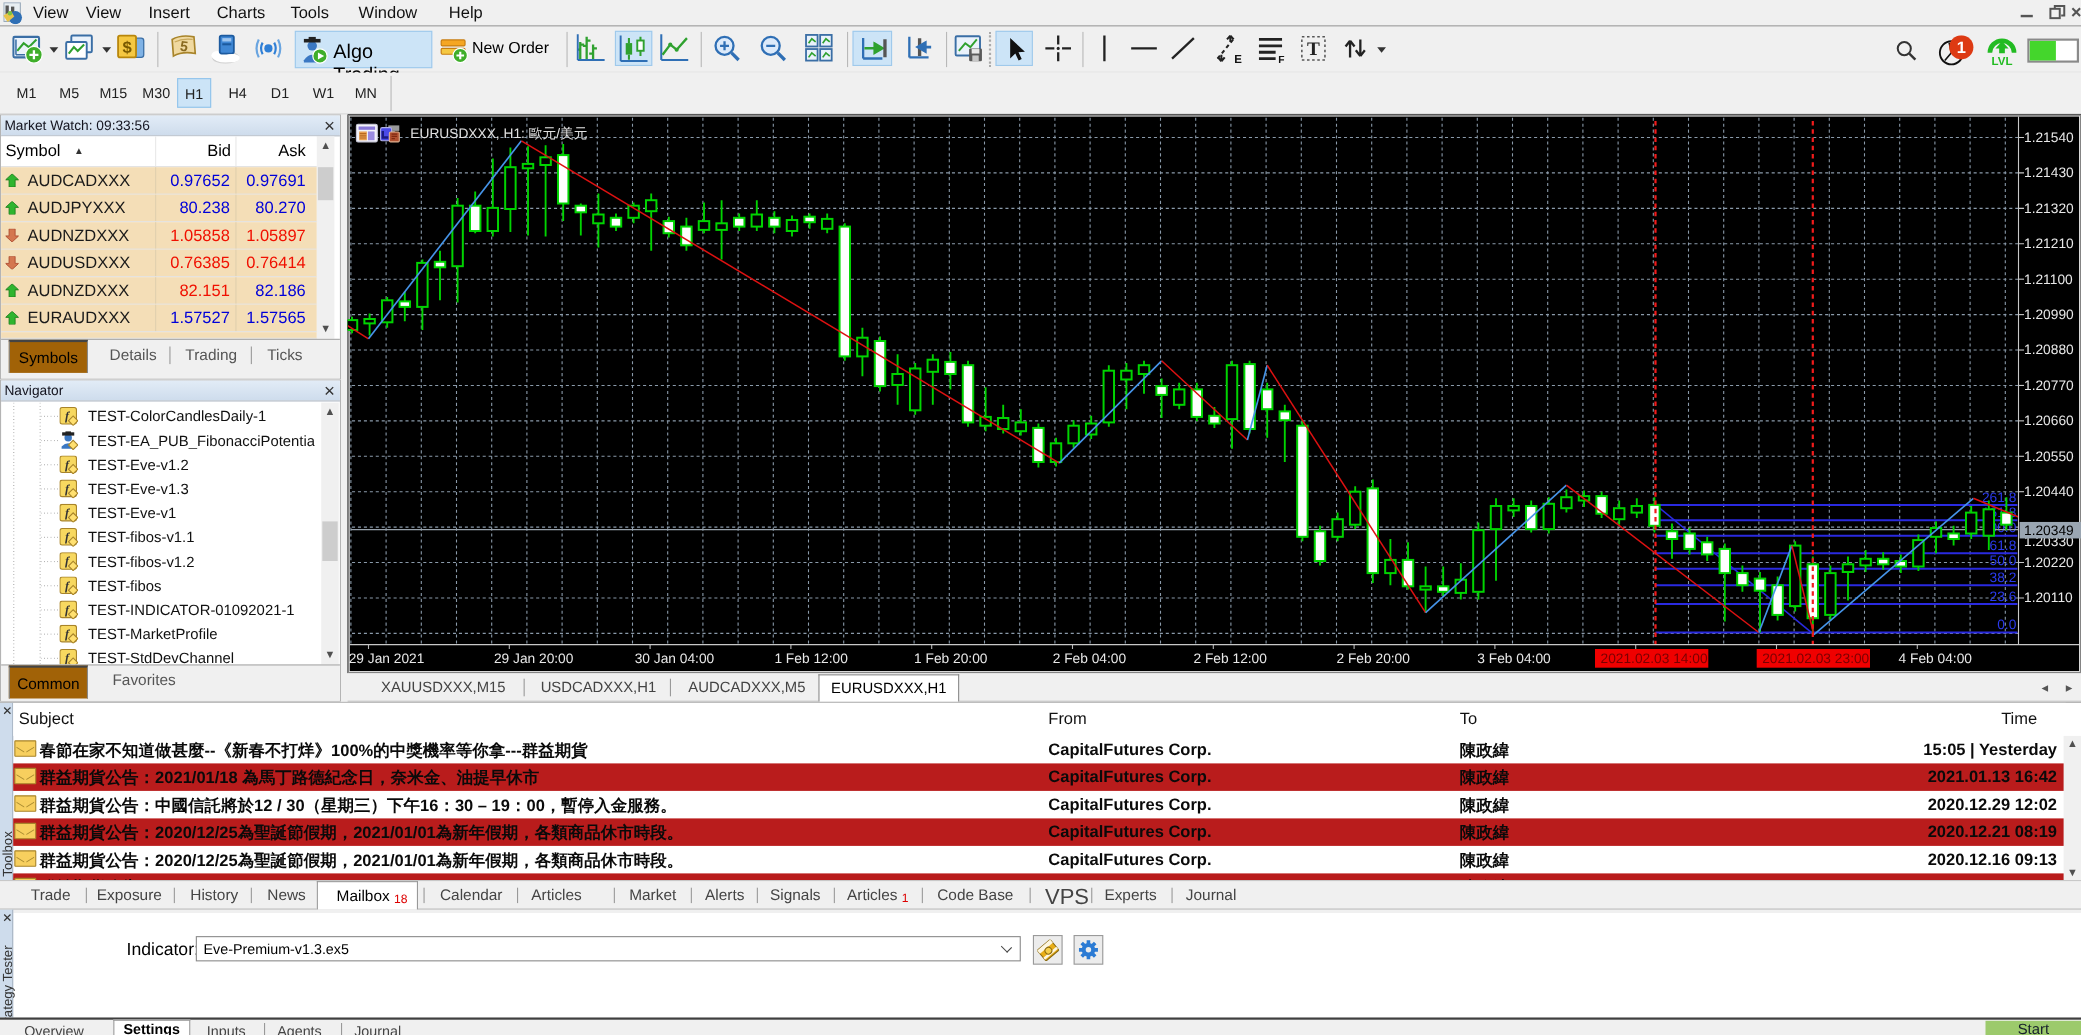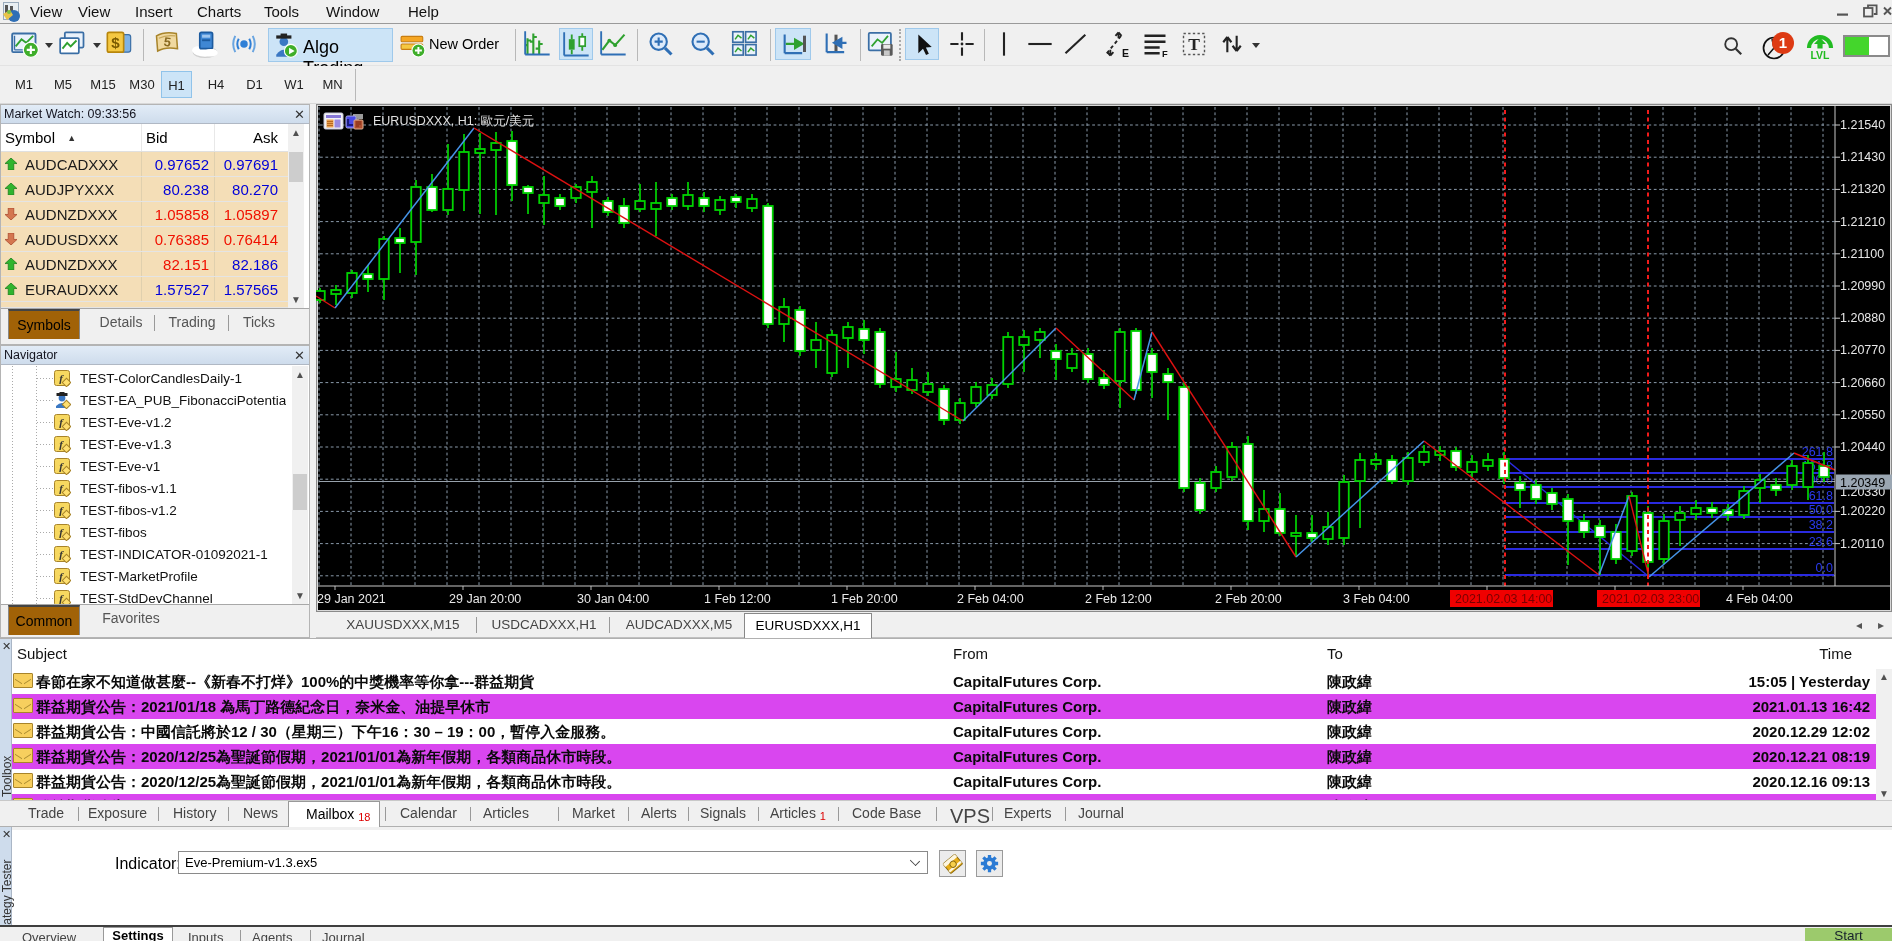--- a/index.html
+++ b/index.html
@@ -20,21 +20,21 @@
 .tf{position:absolute;top:5px;height:27px;line-height:27px;text-align:center;font-size:13px;color:#222}
 .tfsel{background:#cce4f7;border:1px solid #90c3ea}
 
 #mw{left:0;top:104px;width:310px;height:241px;background:#fff;border:1px solid #b4b4b4}
 .ptitle{position:absolute;left:0;top:0;width:100%;height:19px;background:linear-gradient(#e2ecf7,#cedcec);border-bottom:1px solid #b0b8c4;font-size:12.5px;padding-left:3px;line-height:18px;color:#14141f}
 .pclose{position:absolute;right:4px;top:2px;font-size:13px;color:#333}
 #mwtbl{position:absolute;left:0;top:19px;width:287px;height:184px}
 .mwhead{position:absolute;left:0;top:0;width:287px;height:28px;background:#fff;border-bottom:1px solid #e0e0e0;font-size:15px}
 .mwrow{position:absolute;left:0;width:287px;height:25px;background:#f4deb7;border-bottom:1px solid #e4e4e4;font-size:15px}
 .mwc1{position:absolute;left:0;top:0;width:141px;height:100%;border-right:1px solid #e0d0ae}
-.mwc2{position:absolute;left:141px;top:0;width:73px;height:100%;border-right:1px solid #e0d0ae;}
+.mwc2{position:absolute;left:141px;top:0;width:73px;height:100%;border-right:1px solid #e0d0ae;text-align:right}
 .mwc3{position:absolute;left:214px;top:0;width:69px;height:100%;text-align:right}
 .mwhead .mwc1,.mwhead .mwc2,.mwhead .mwc3{border-right-color:#e8e8e8}
 .cellpad{padding:3px 4px 0 4px}
 .blue{color:#0000d8}.red{color:#f01000}
 .ptabs{position:absolute;left:0;width:100%;height:30px;background:#f0f0f0;border-top:1px solid #a8a8a8}
 .ptab{position:absolute;top:0;height:29px;line-height:26px;font-size:14px;color:#555;text-align:center}
 .ptabsel{background:#a16207;border:1px solid #888;border-top:2px solid #444;border-bottom:none;color:#000}
 .ptsep{position:absolute;top:6px;width:1px;height:16px;background:#999}
 #nav{left:0;top:345px;width:310px;height:293px;background:#fff;border:1px solid #b4b4b4}
 .navitem{position:absolute;left:79px;font-size:13.5px;color:#111;white-space:nowrap;max-width:211px;overflow:hidden}
@@ -44,21 +44,21 @@
 
 #chartwrap{left:316px;top:104px;width:1576px;height:508px;background:#000}
 #charttabs{left:316px;top:612px;width:1576px;height:26px;background:#f0f0f0;border-bottom:1px solid #c0c0c0}
 .ctab{position:absolute;top:1px;height:25px;line-height:24px;font-size:13.5px;color:#444;text-align:center}
 .ctabsel{background:#fff;border:1px solid #888;border-bottom:none;color:#000;font-weight:400}
 
 #mailbox{left:0px;top:638px;width:1892px;height:162px;background:#fff;border-top:1px solid #b0b0b0}
 #mailbox .vlab{position:absolute;left:0;top:0;width:12px;height:100%;background:#cedcec;border-right:1px solid #aab6c6}
 .mbhead{position:absolute;left:12px;top:0;width:1866px;height:30px;background:#fff;font-size:15px;color:#111}
 .mbrow{position:absolute;left:12px;width:1866px;height:25px;font-size:15px;font-weight:bold;color:#0a0a0a;white-space:nowrap}
-.mbalt{background:#d946ef}
+.mbalt{background:#b91c1c}
 .env{position:absolute;left:1px;top:4px;width:20px;height:15px;background:#f7cf5e;border:1px solid #a8842a;border-radius:1px}
 .env:before{content:"";position:absolute;left:1px;top:0px;width:7px;height:7px;border-bottom:1.5px solid #a88a30;transform:skewY(32deg)}
 .env:after{content:"";position:absolute;right:1px;top:0px;width:7px;height:7px;border-bottom:1.5px solid #a88a30;transform:skewY(-32deg)}
 .colsub{position:absolute;left:24px;top:4px}
 .colfrom{position:absolute;left:941px;top:4px}
 .colto{position:absolute;left:1315px;top:4px}
 .coltime{position:absolute;right:8px;top:4px;text-align:right}
 
 #tbtabs{left:0;top:800px;width:1892px;height:27px;background:#f0f0f0;border-top:1px solid #c8c8c8;border-bottom:1px solid #b0b0b0}
 

